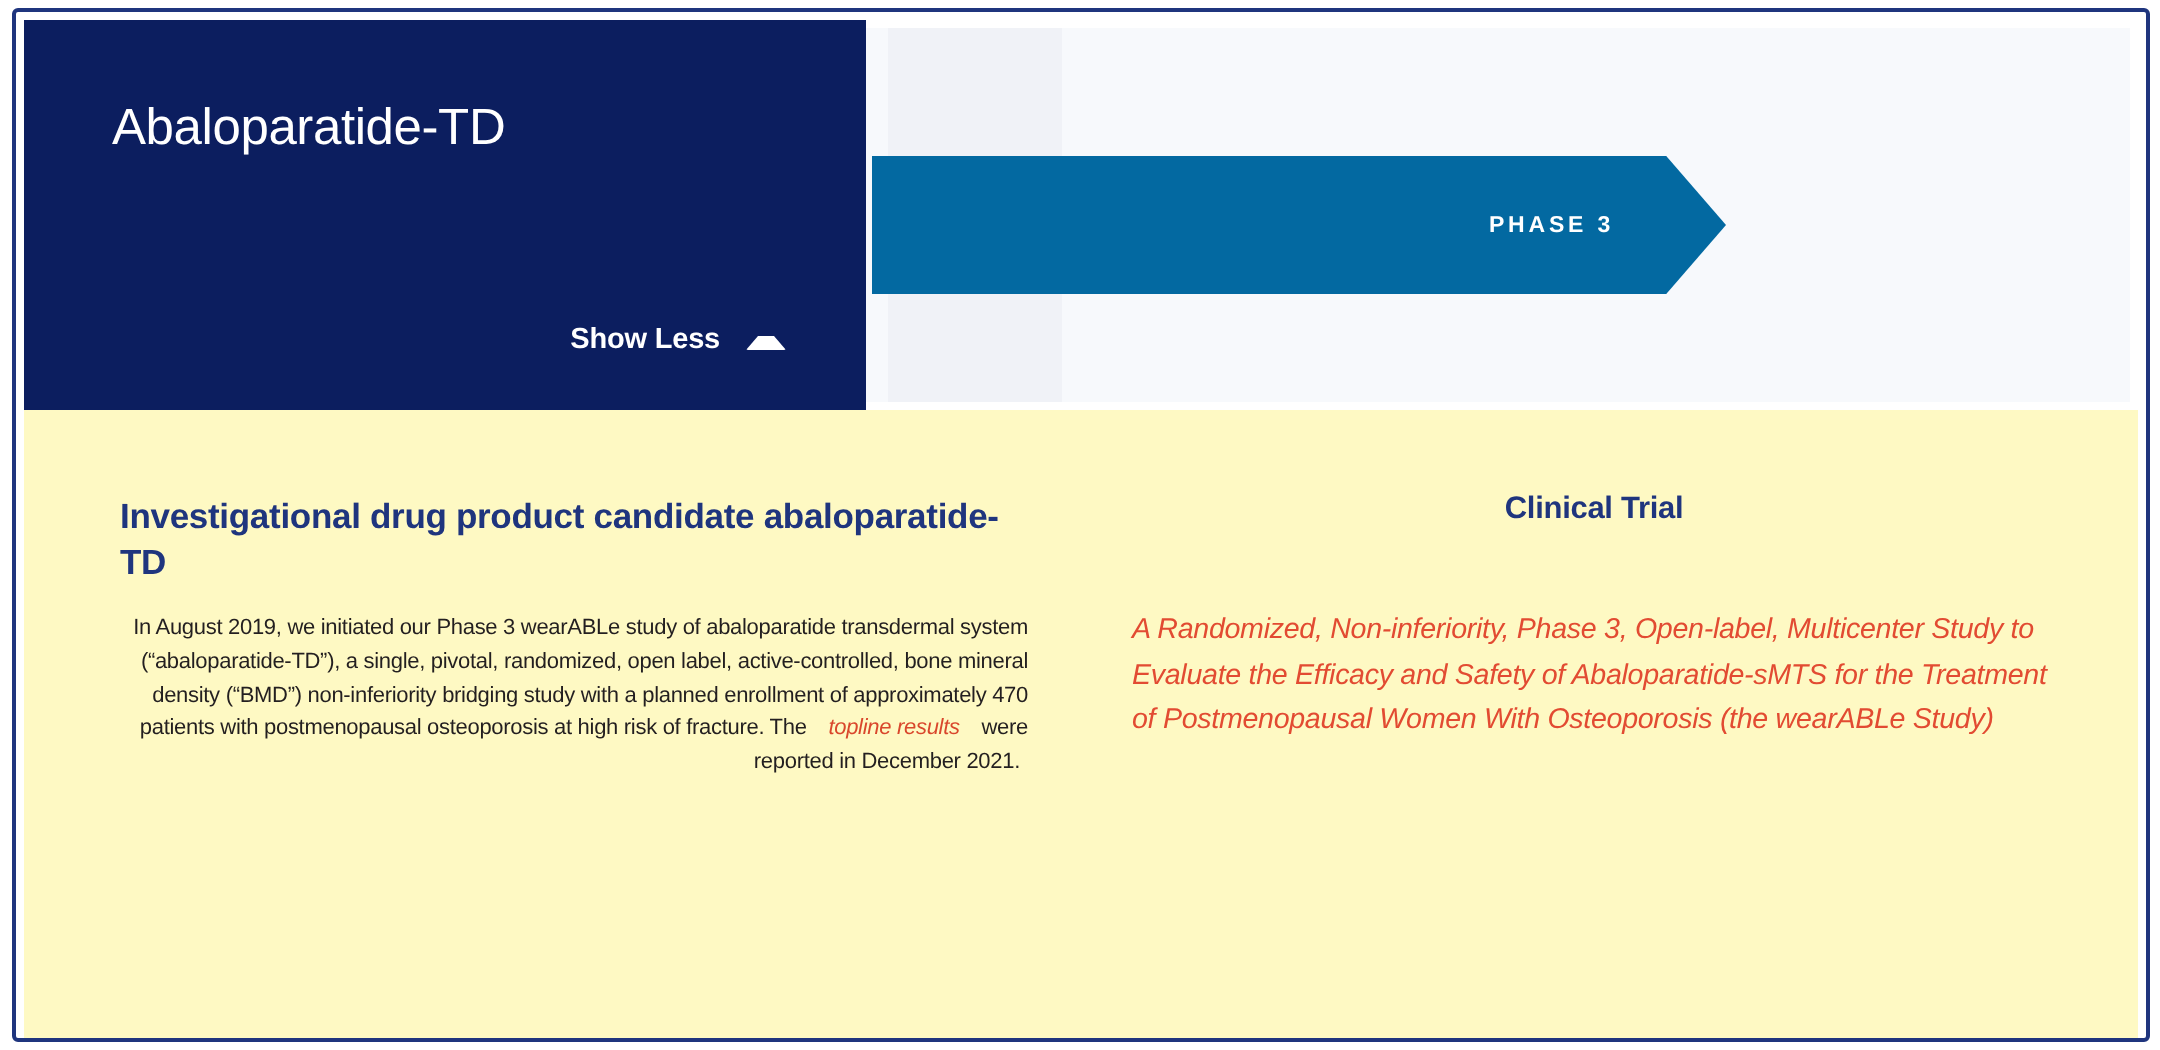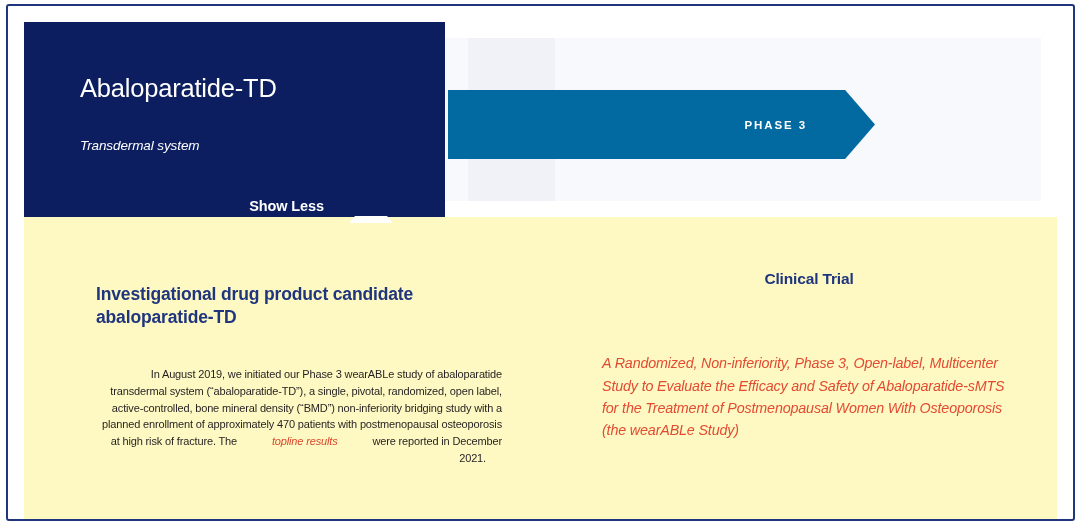--- a/index.html
+++ b/index.html
@@ -1,15 +1,15 @@
 <!DOCTYPE html>
 <html><head>
 <meta charset="utf-8">
 <style>
-  * { box-sizing: border-box; margin: 0; padding: 16px; }
+  * { box-sizing: border-box; margin: 0; padding: 4px; }
 
   html, body {
     width: 1080px;
     height: 525px;
     background: #ffffff;
     font-family: "Liberation Sans", sans-serif;
   }
 
   #card {
     position: absolute;
@@ -182,21 +182,20 @@
       <div class="band dk" style="width:88px"></div>
       <div class="band lt" style="width:86px"></div>
       <div class="band dk" style="width:87px"></div>
       <div class="band lt" style="width:87px"></div>
       <div class="band dk" style="width:87px"></div>
       <div class="band lt" style="flex:1"></div>
     </div>
 
     <div id="navy-panel">
       <div id="drug-title">Abaloparatide-TD</div>
-      <div id="drug-subtitle">Transdermal system</div>
 
       <div id="show-less">
         <span id="show-less-label">Show Less</span>
         <span id="caret-up"></span>
       </div>
     </div>
 
     <div id="phase-arrow">
       <span id="phase-label">PHASE 3</span>
     </div>

